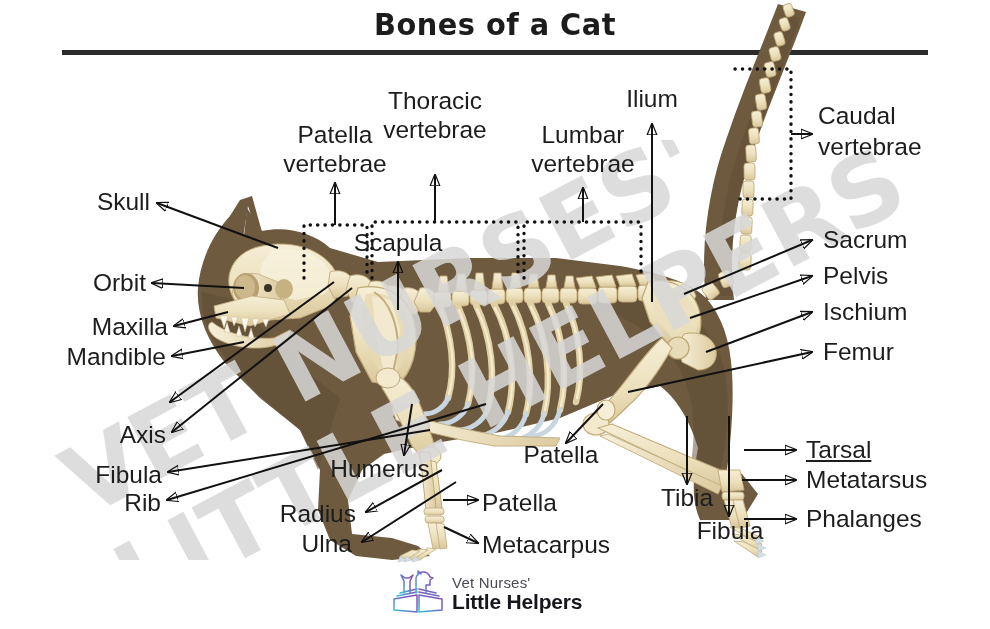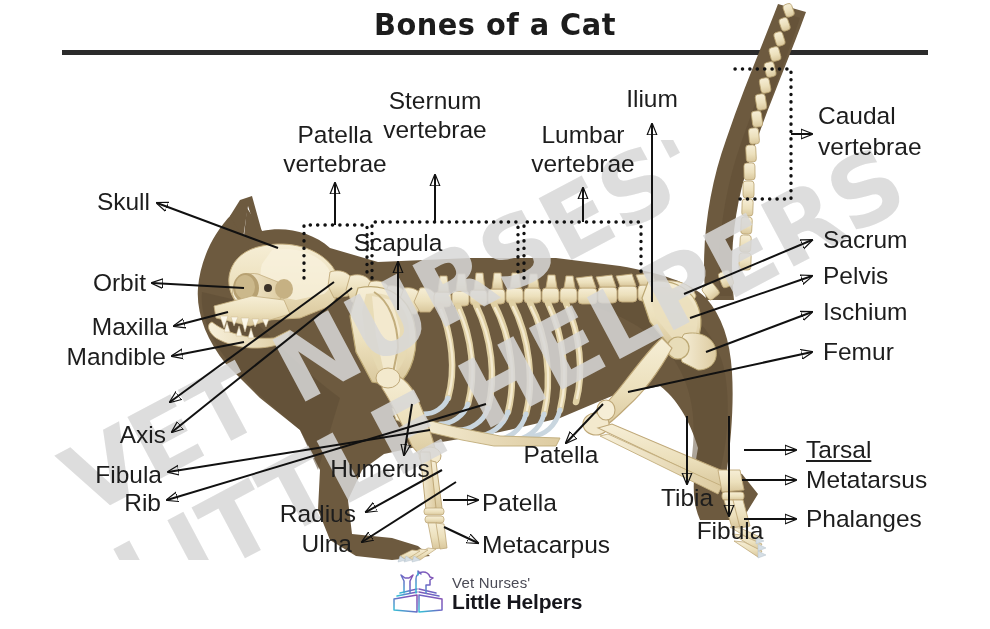--- a/index.html
+++ b/index.html
@@ -472,21 +472,21 @@
     <div class="label r" style="left:0;   top:188px; width:150px;">Skull</div>
     <div class="label r" style="left:0;   top:269px; width:146px;">Orbit</div>
     <div class="label r" style="left:0;   top:313px; width:168px;">Maxilla</div>
     <div class="label r" style="left:0;   top:343px; width:166px;">Mandible</div>
     <div class="label r" style="left:0;   top:421px; width:166px;">Axis</div>
     <div class="label r" style="left:0;   top:461px; width:162px;">Fibula</div>
     <div class="label r" style="left:0;   top:489px; width:161px;">Rib</div>
 
     <div class="label c" style="left:256px; top:121px; width:158px;">Patella</div>
     <div class="label c" style="left:256px; top:150px; width:158px;">vertebrae</div>
-    <div class="label c" style="left:357px; top:87px;  width:156px;">Sternum</div>
+    <div class="label c" style="left:357px; top:87px;  width:156px;">Thoracic</div>
     <div class="label c" style="left:357px; top:116px; width:156px;">vertebrae</div>
     <div class="label c" style="left:508px; top:121px; width:150px;">Lumbar</div>
     <div class="label c" style="left:508px; top:150px; width:150px;">vertebrae</div>
     <div class="label c" style="left:592px; top:85px;  width:120px;">Ilium</div>
     <div class="label" style="left:818px; top:102px;">Caudal</div>
     <div class="label" style="left:818px; top:133px;">vertebrae</div>
     <div class="label c" style="left:333px; top:229px; width:130px;">Scapula</div>
 
     <div class="label" style="left:823px; top:226px;">Sacrum</div>
     <div class="label" style="left:823px; top:262px;">Pelvis</div>

